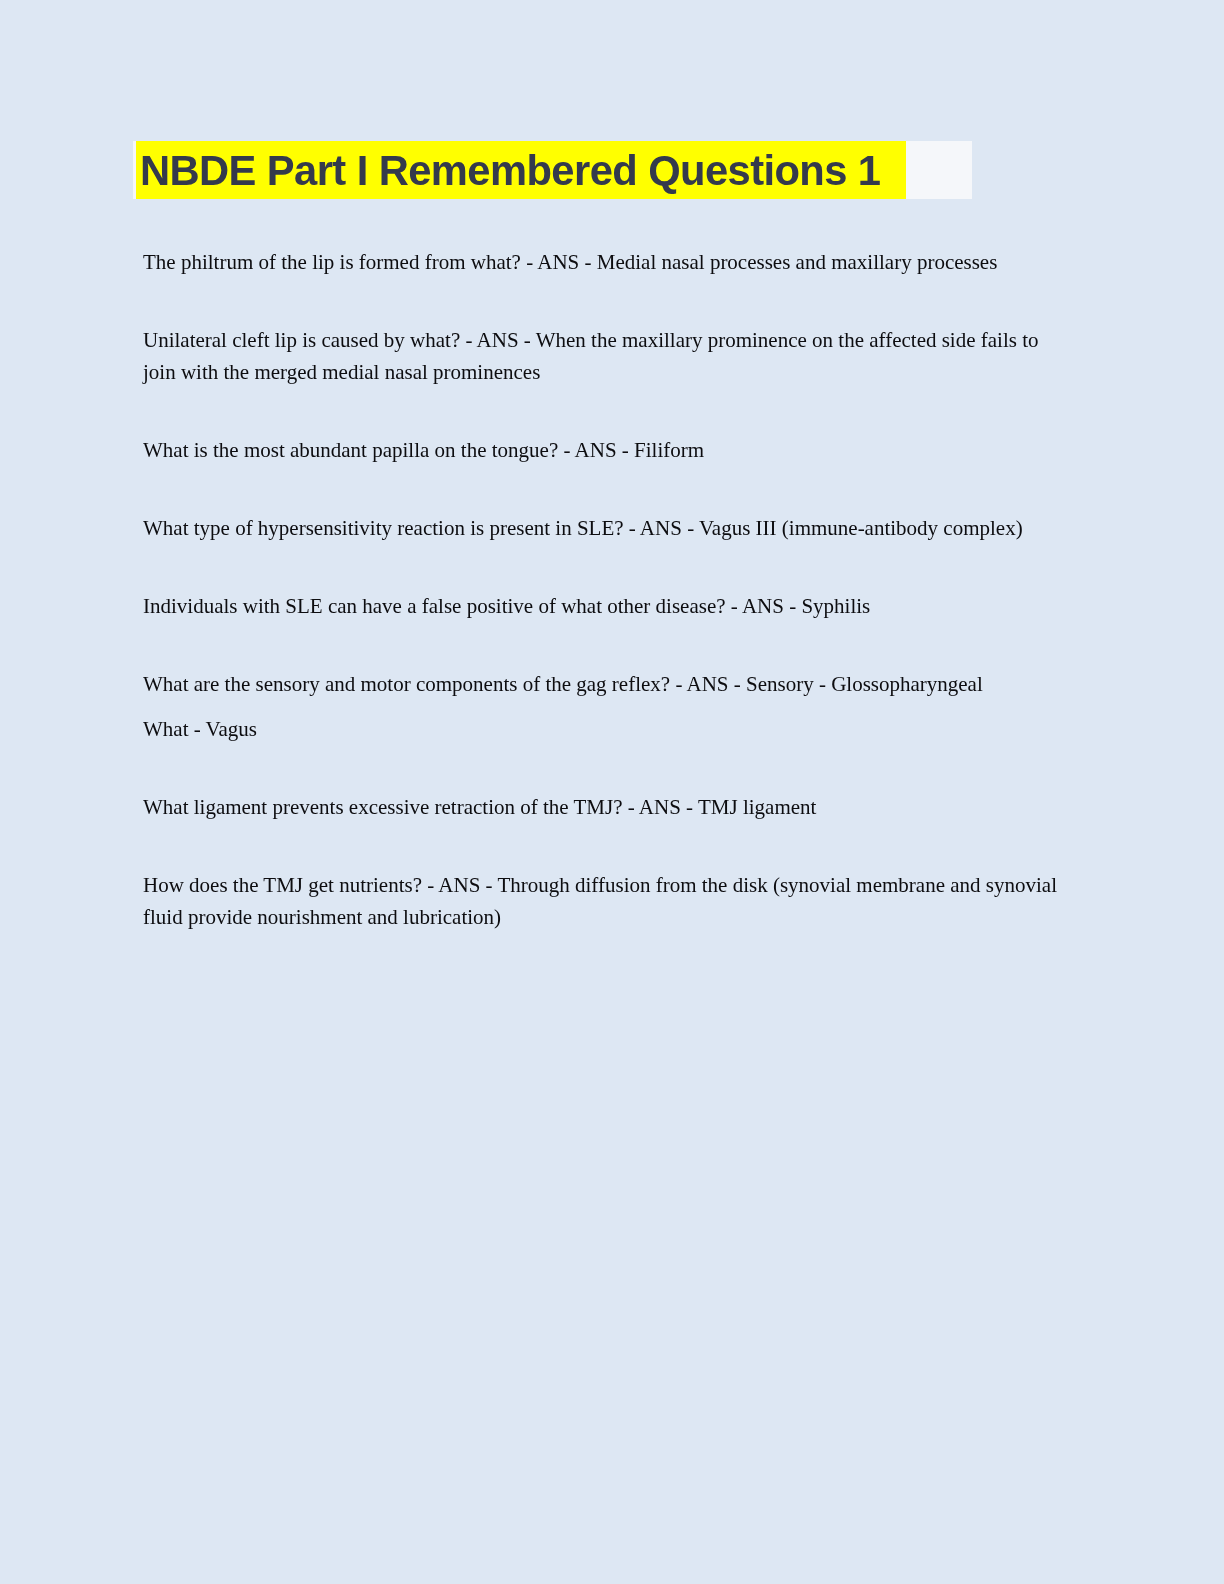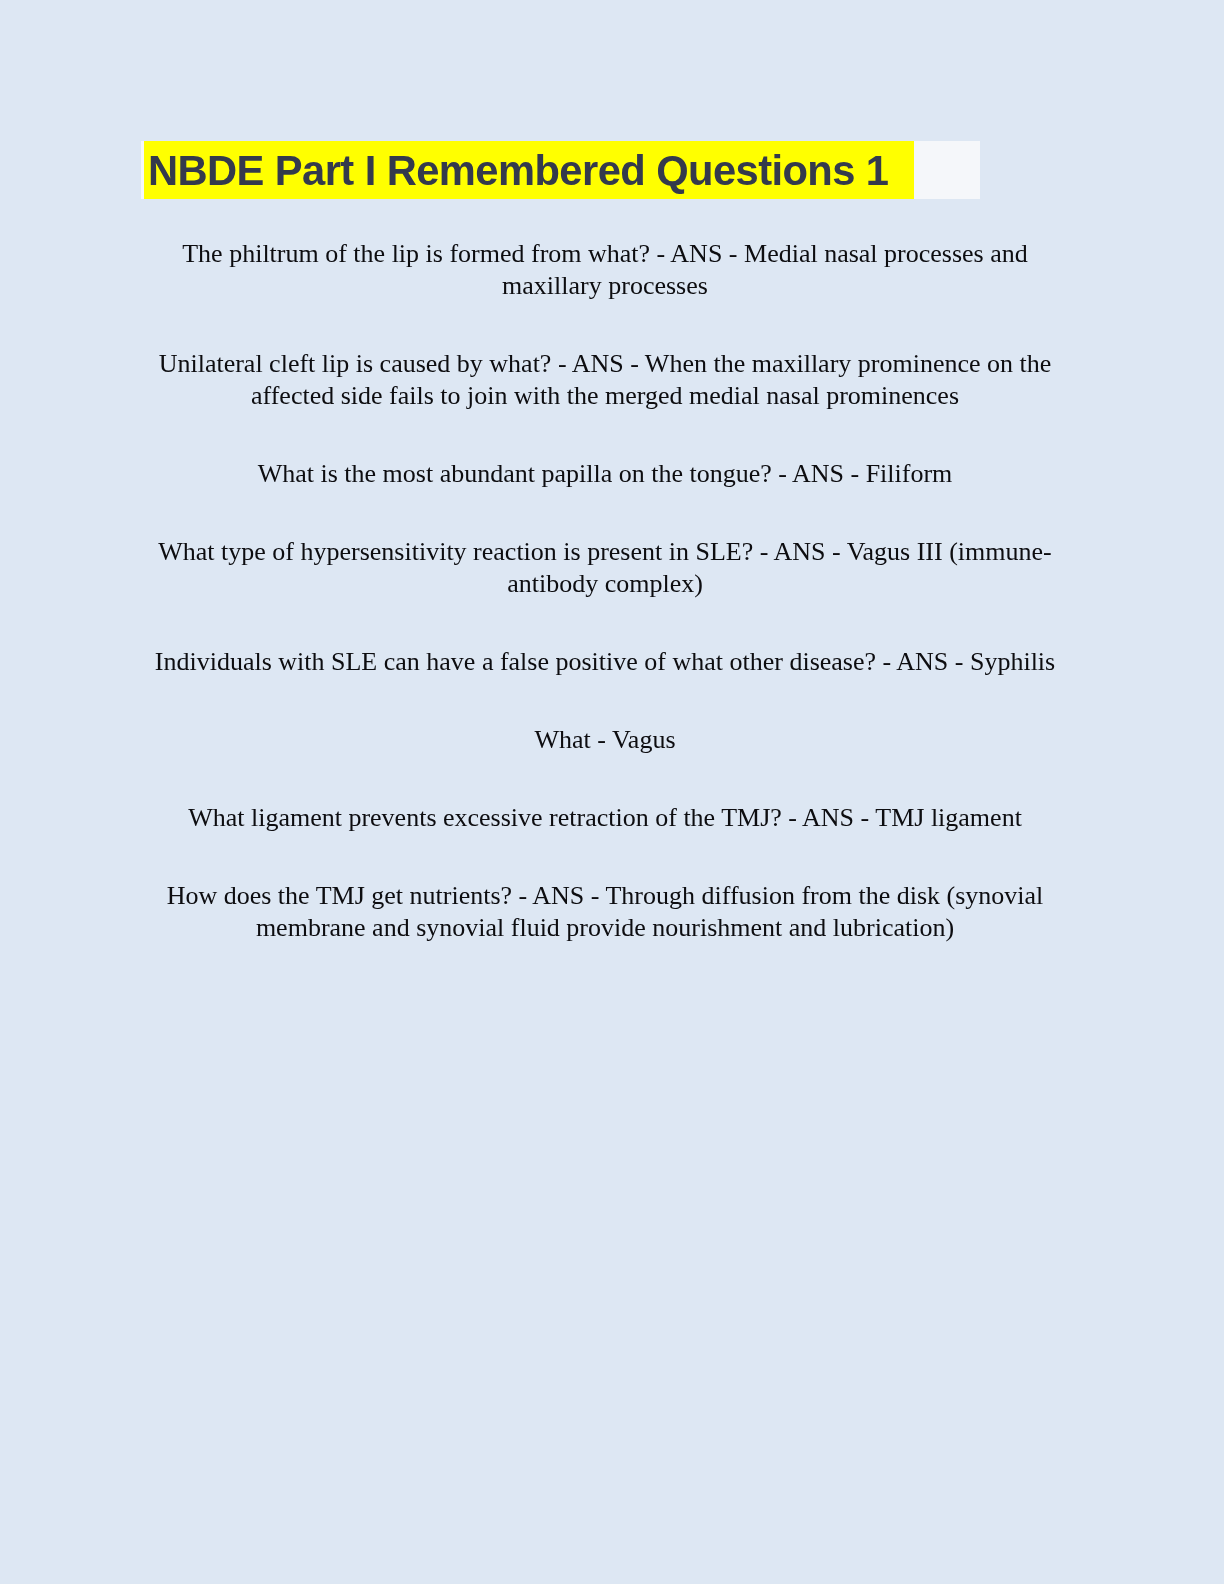--- a/index.html
+++ b/index.html
@@ -19,21 +19,21 @@
     position: relative;
     width: 1224px;
     height: 1584px;
     box-sizing: border-box;
     background: #dde7f3;
   }
 
   
   .title-block {
     position: absolute;
-    left: 141px;
+    left: 133px;
     top: 141px;
     height: 58px;
     display: flex;
     align-items: stretch;
   }
   .title-white-left {
     width: 3px;
     background: #f5f7fa;
   }
   .title-highlight {
@@ -65,25 +65,25 @@
     top: 238px;
     width: 924px;
   }
   .qa-block {
     margin: 0 0 46px 0;
   }
   .qa-block:last-child {
     margin-bottom: 0;
   }
   .qa-line {
-    margin: 0 0 0 0;
-    font-size: 26px;
+    margin: 8px 0 0 0;
+    font-size: 21px;
     line-height: 32px;
     color: #0d0d10;
-    text-align: center;
+    text-align: left;
     font-family: "Liberation Serif", "DejaVu Serif", serif;
   }
   .qa-line + .qa-line {
     margin-top: 13px;
   }
 </style>
 </head>
 <body>
 
 <div class="page">
@@ -106,20 +106,21 @@
       <div class="qa-block">
         <p class="qa-line">What is the most abundant papilla on the tongue? - ANS - Filiform</p>
       </div>
       <div class="qa-block">
         <p class="qa-line">What type of hypersensitivity reaction is present in SLE? - ANS - Vagus III (immune-antibody complex)</p>
       </div>
       <div class="qa-block">
         <p class="qa-line">Individuals with SLE can have a false positive of what other disease? - ANS - Syphilis</p>
       </div>
       <div class="qa-block">
+        <p class="qa-line">What are the sensory and motor components of the gag reflex? - ANS - Sensory - Glossopharyngeal</p>
         <p class="qa-line">What - Vagus</p>
       </div>
       <div class="qa-block">
         <p class="qa-line">What ligament prevents excessive retraction of the TMJ? - ANS - TMJ ligament</p>
       </div>
       <div class="qa-block">
         <p class="qa-line">How does the TMJ get nutrients? - ANS - Through diffusion from the disk (synovial membrane and synovial fluid provide nourishment and lubrication)</p>
       </div>
     </div>
 

